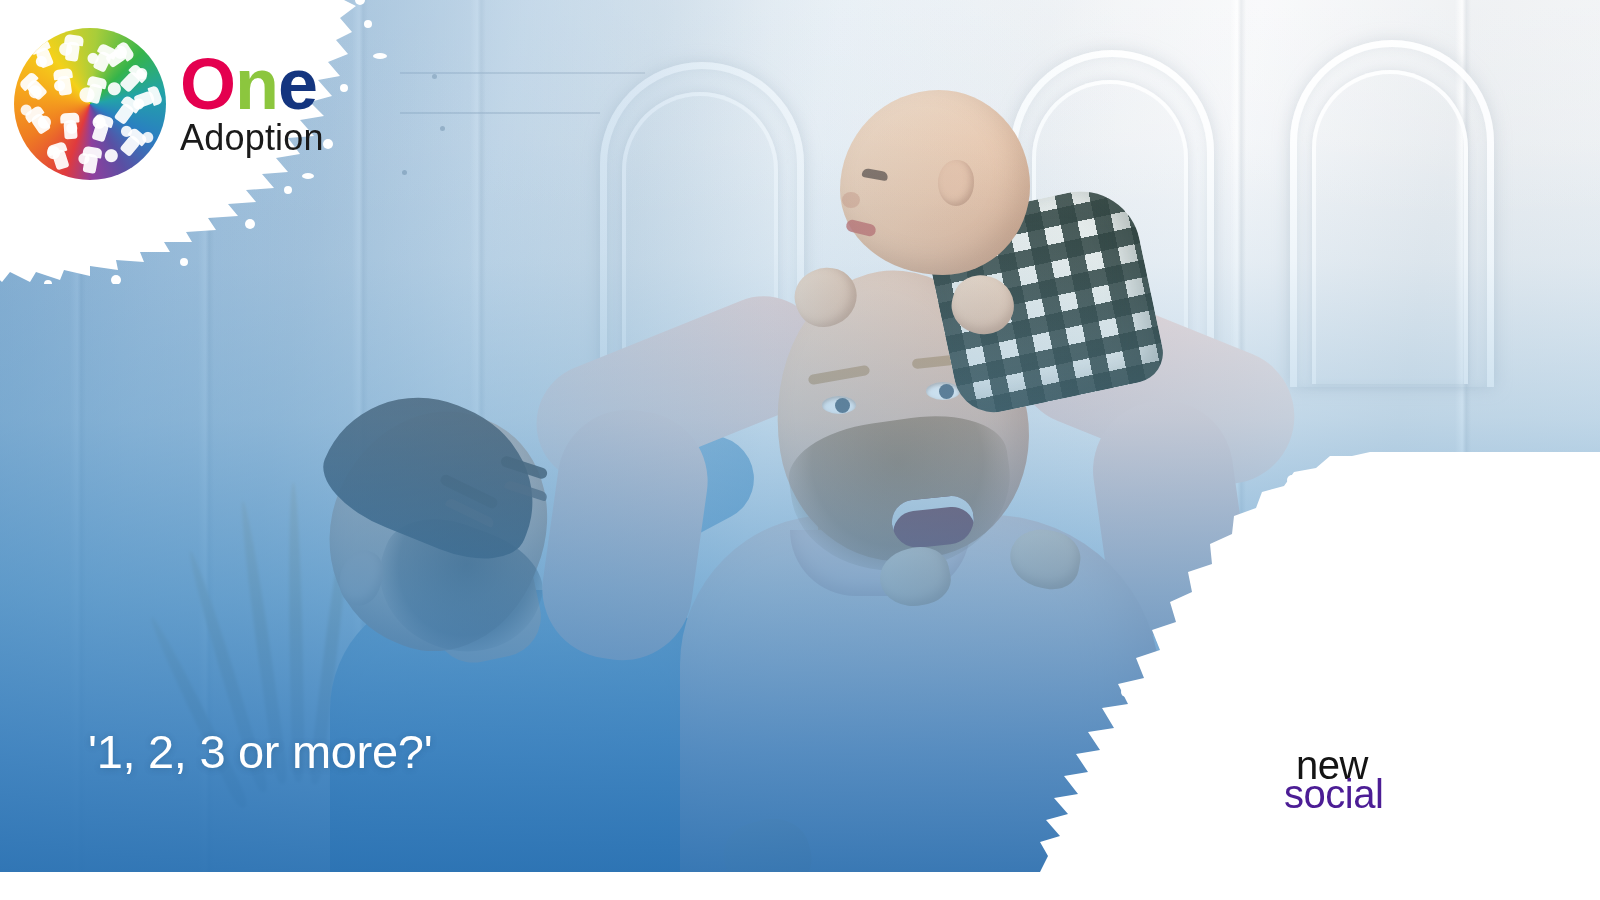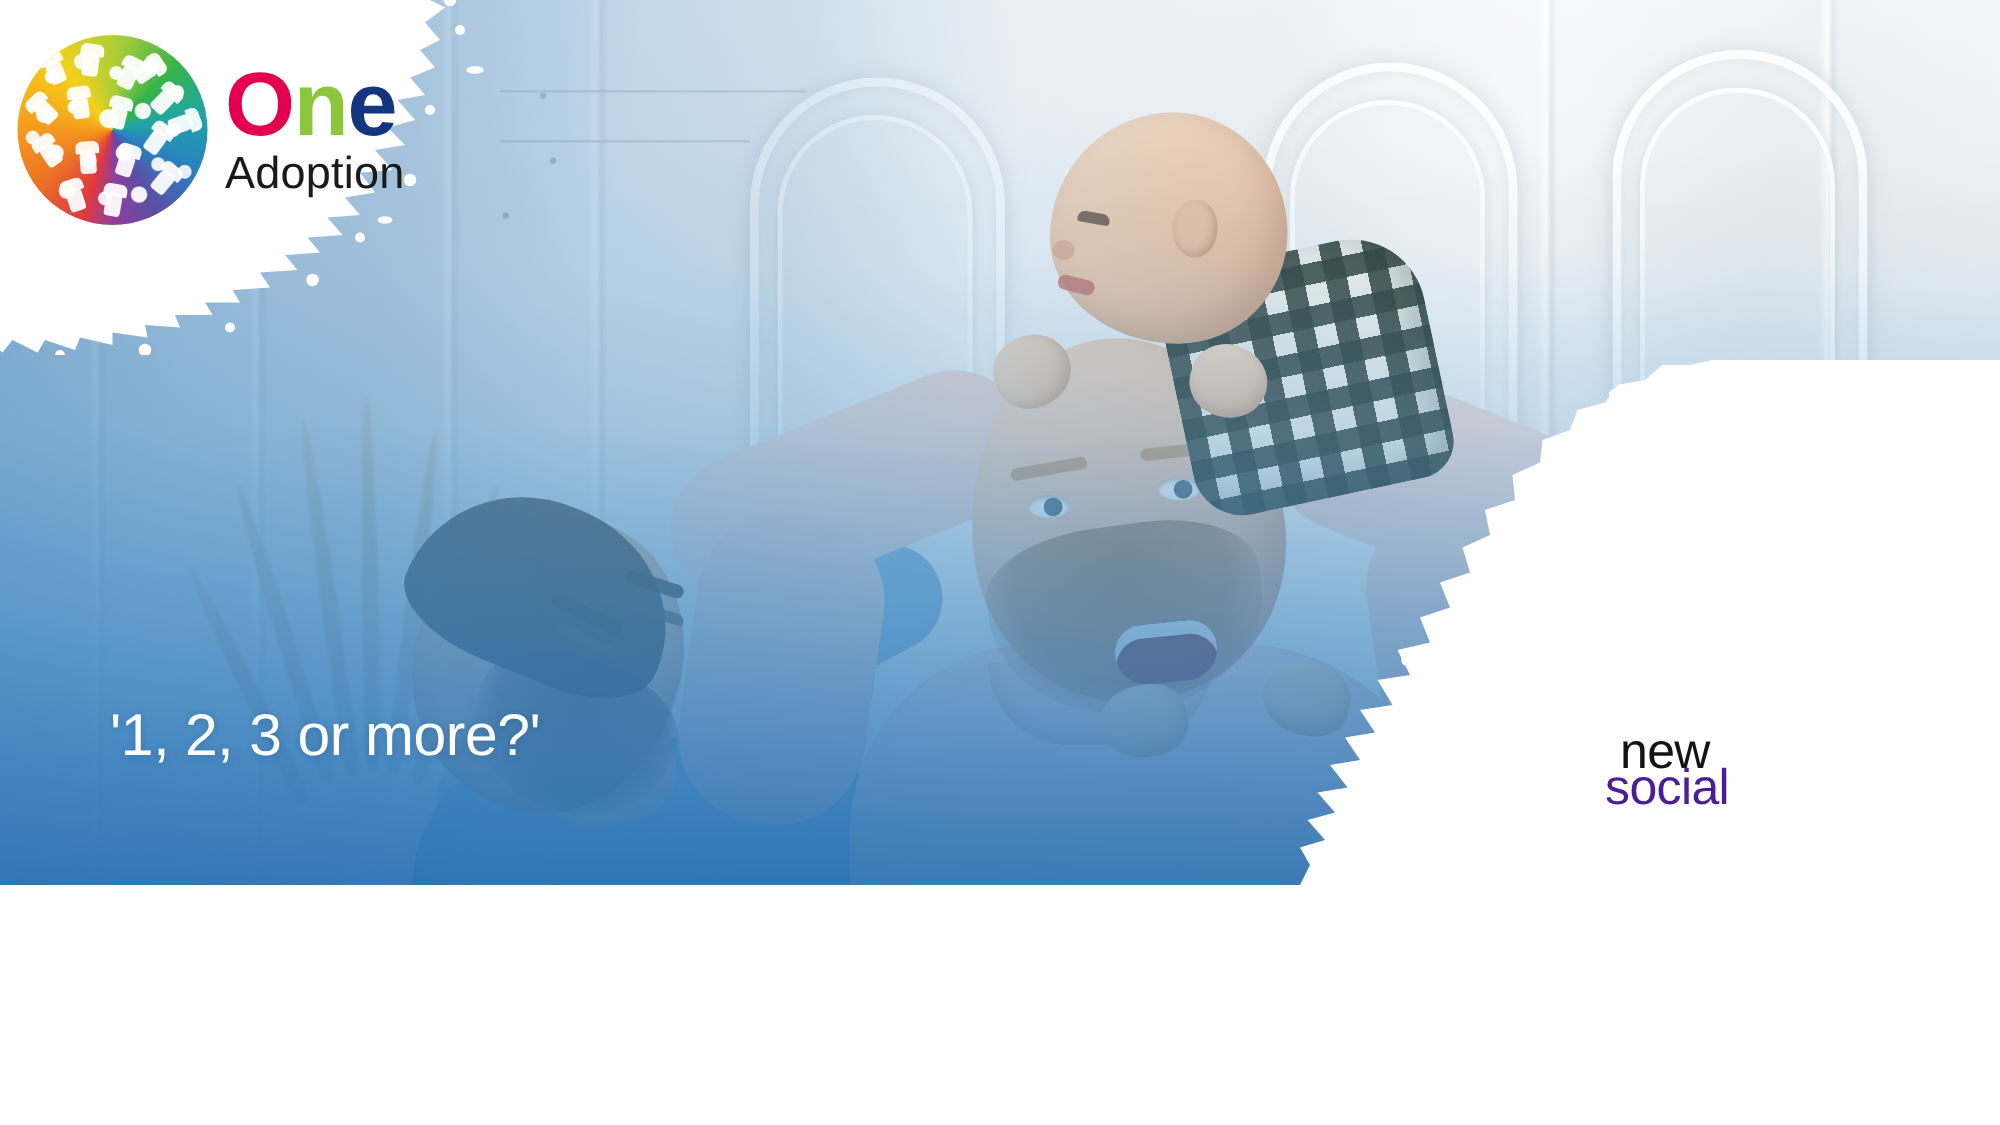--- a/index.html
+++ b/index.html
@@ -6,21 +6,21 @@
     margin: 0;
     padding: 0;
     background: #ffffff;
   }
   body {
     font-family: "Liberation Sans", sans-serif;
   }
   .banner {
     position: relative;
     width: 1600px;
-    height: 708px;
+    height: 872px;
     overflow: hidden;
     background: #e9edf1;
   }
 
   
   .photo {
     position: absolute;
     inset: 0;
     overflow: hidden;
   }

